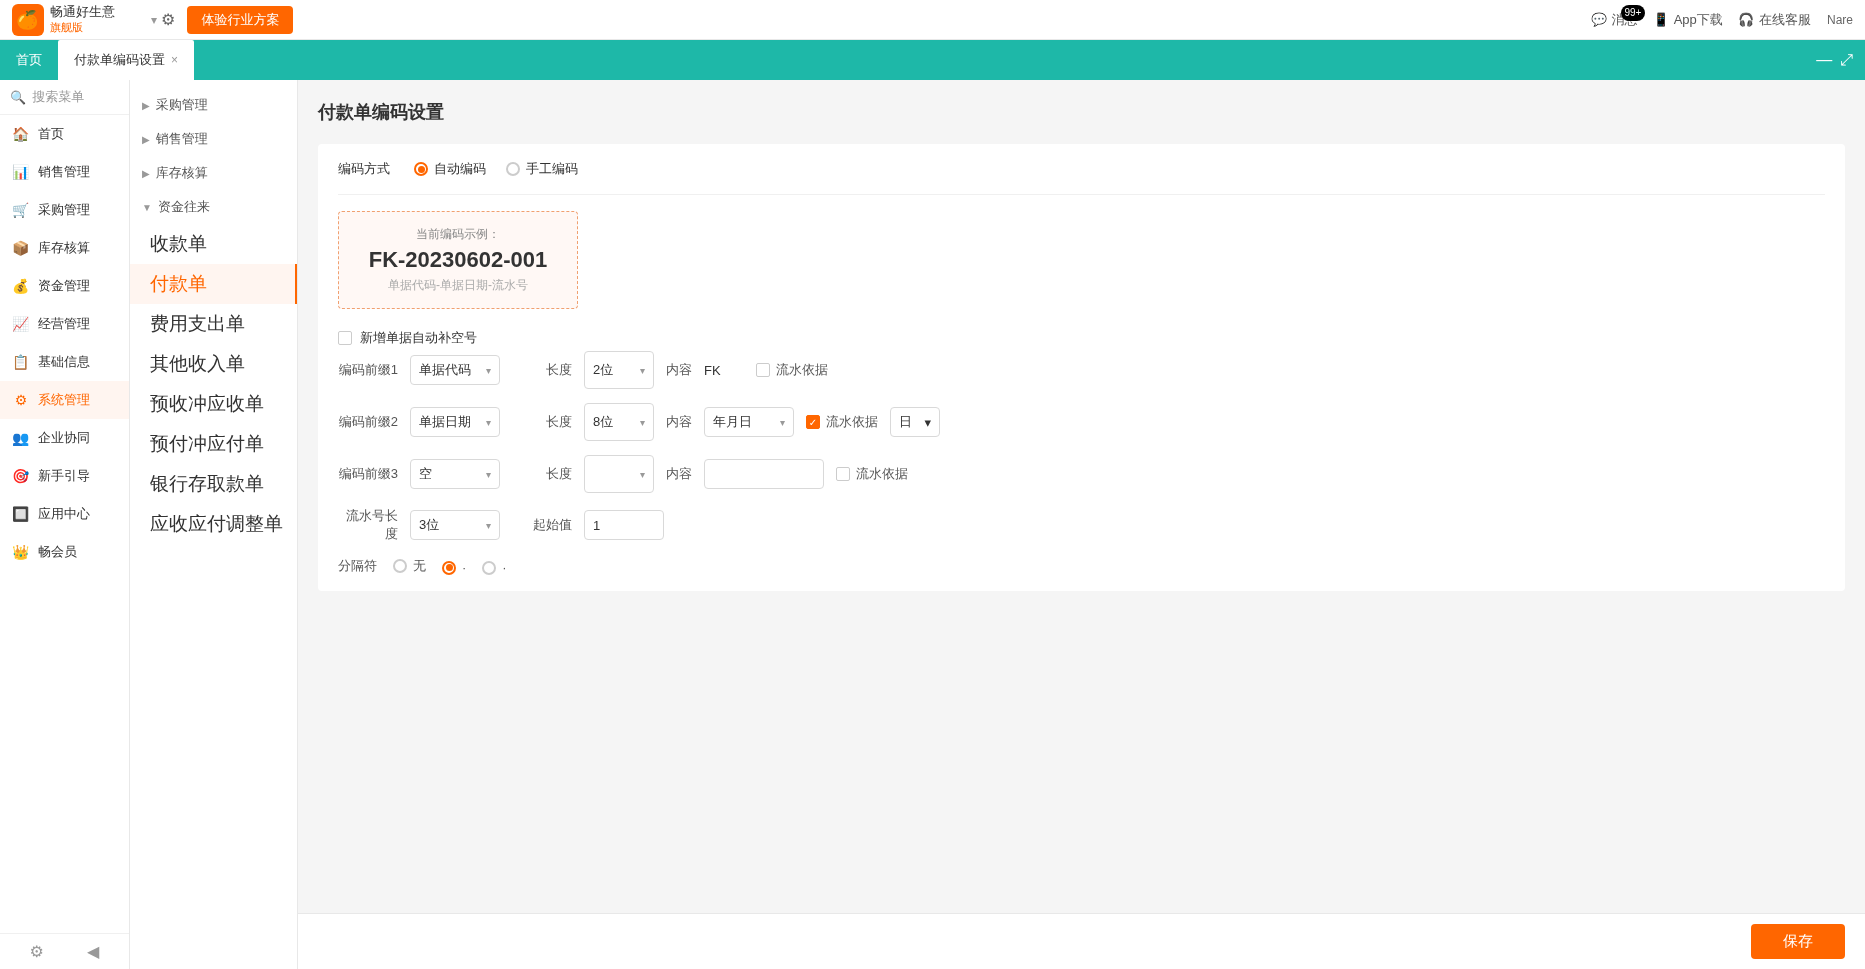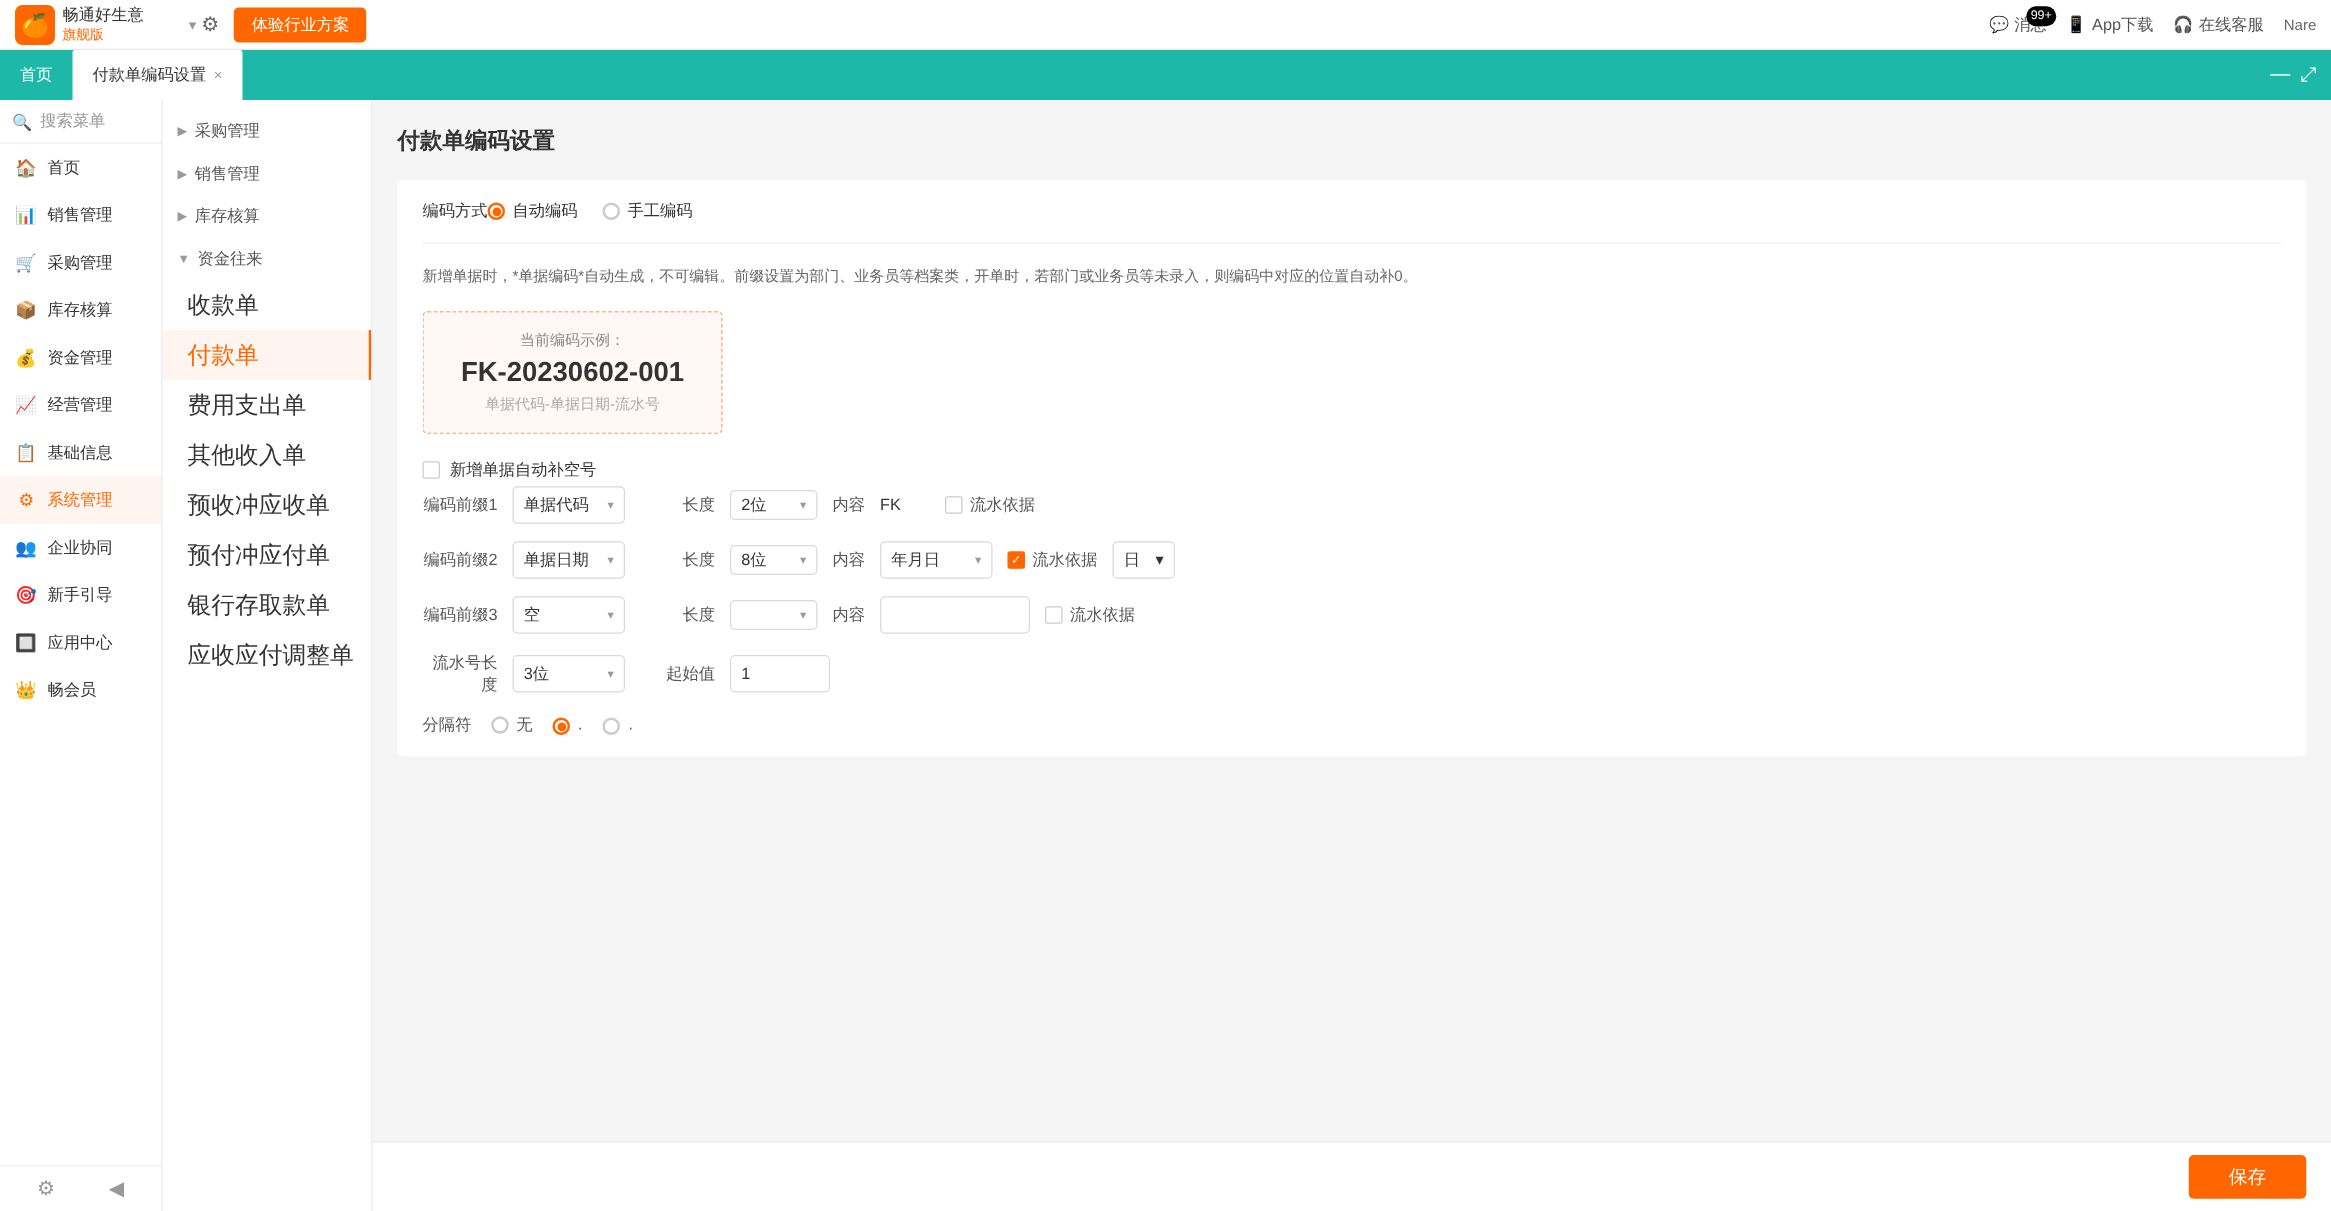--- a/index.html
+++ b/index.html
@@ -55,21 +55,21 @@
     .sub-sidebar-group-title .arrow { font-size: 10px; color: #999; }
     .sub-sidebar-item { padding: 7px 12px 7px 20px; font-size: 19px; color: #333; cursor: pointer; }
     .sub-sidebar-item.active { background: #fff5f0; color: #ff6600; border-right: 2px solid #ff6600; }
 
     
     .main-panel { flex: 1; background: #f5f5f5; overflow-y: auto; padding: 20px; }
     .page-title { font-size: 18px; font-weight: bold; color: #333; margin-bottom: 20px; }
 
     
     .settings-box { background: #fff; border-radius: 4px; padding: 16px 20px; }
-    .encoding-method { display: flex; align-items: center; padding-bottom: 16px; border-bottom: 1px solid #f0f0f0; margin-bottom: 16px; font-size: 13px; color: #333; }
+    .encoding-method { display: flex; align-items: center; gap: 24px; padding-bottom: 16px; border-bottom: 1px solid #f0f0f0; margin-bottom: 16px; font-size: 13px; color: #333; }
     .radio-group { display: flex; align-items: center; gap: 20px; }
     .radio-item { display: flex; align-items: center; gap: 6px; cursor: pointer; font-size: 13px; }
     .radio-circle { width: 14px; height: 14px; border-radius: 50%; border: 2px solid #ccc; display: flex; align-items: center; justify-content: center; }
     .radio-circle.checked { border-color: #ff6600; }
     .radio-circle.checked::after { content: ''; width: 7px; height: 7px; border-radius: 50%; background: #ff6600; }
 
     .info-text { font-size: 12px; color: #666; margin-bottom: 16px; line-height: 1.8; }
 
     
     .preview-box { border: 1.5px dashed #f0a070; border-radius: 4px; background: #fff8f5; padding: 14px 20px; display: inline-block; margin-bottom: 20px; text-align: center; min-width: 240px; }
@@ -95,21 +95,21 @@
     .water-checkbox-box.checked { background: #ff6600; border-color: #ff6600; color: white; font-size: 10px; }
 
     
     .sep-row { display: flex; align-items: flex-end; gap: 16px; margin-top: 10px; font-size: 13px; color: #555; }
     .sep-radio { display: flex; align-items: center; gap: 6px; cursor: pointer; }
 
     
     .bottom-bar { height: 56px; background: #fff; border-top: 1px solid #e8e8e8; display: flex; align-items: center; justify-content: flex-end; padding: 0 20px; flex-shrink: 0; }
     .save-btn { background: #ff6600; color: #fff; border: none; border-radius: 4px; padding: 8px 32px; font-size: 15px; cursor: pointer; }
 
-    .length-select { display: inline-flex; align-items: center; justify-content: space-between; height: 24px; border: 1px solid #d9d9d9; border-radius: 4px; padding: 0 8px; font-size: 13px; color: #333; min-width: 70px; cursor: pointer; background: #fff; gap: 4px; }
+    .length-select { display: inline-flex; align-items: center; justify-content: space-between; height: 38px; border: 1px solid #d9d9d9; border-radius: 4px; padding: 0 8px; font-size: 13px; color: #333; min-width: 70px; cursor: pointer; background: #fff; gap: 4px; }
     .length-select .arrow { color: #999; font-size: 10px; }
     .day-select { display: inline-flex; align-items: center; justify-content: space-between; height: 30px; border: 1px solid #d9d9d9; border-radius: 4px; padding: 0 8px; font-size: 13px; color: #333; min-width: 50px; cursor: pointer; background: #fff; gap: 4px; }
   </style>
 </head>
 <body>
 
 <div class="topbar">
   <div class="topbar-logo">
     <div class="topbar-logo-icon">🍊</div>
     <div>
@@ -267,21 +267,20 @@
                 <span>自动编码</span>
               </label>
               <label class="radio-item">
                 <div class="radio-circle"></div>
                 <span>手工编码</span>
               </label>
             </div>
           </div>
 
           
-          <div class="info-text">新增单据时，*单据编码*自动生成，不可编辑。前缀设置为部门、业务员等档案类，开单时，若部门或业务员等未录入，则编码中对应的位置自动补0。</div>
 
           
           <div class="preview-box">
             <div class="preview-label">当前编码示例：</div>
             <div class="preview-code">FK-20230602-001</div>
             <div class="preview-format">单据代码-单据日期-流水号</div>
           </div>
 
           
           <div class="auto-fill-row">

